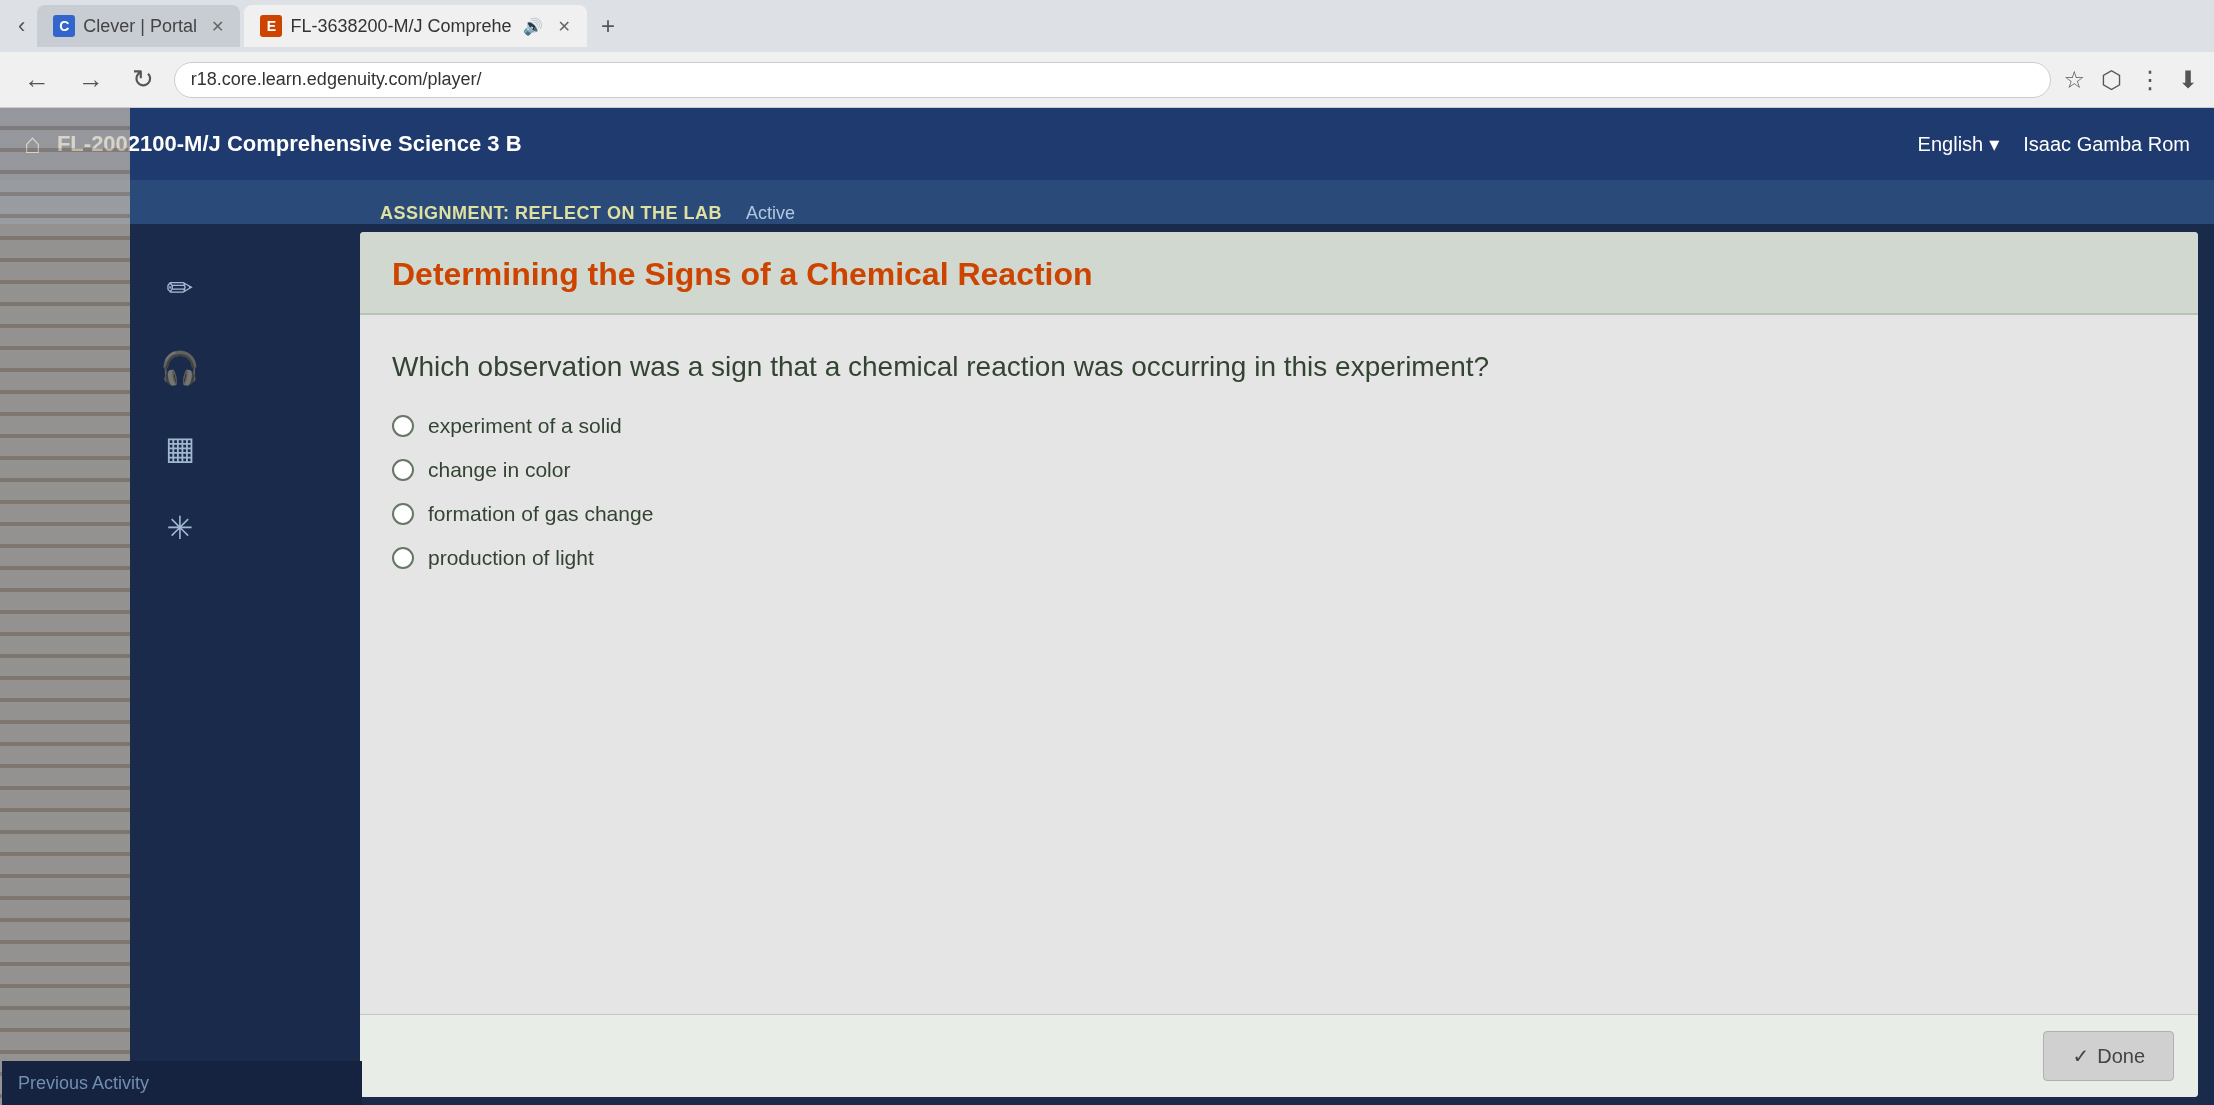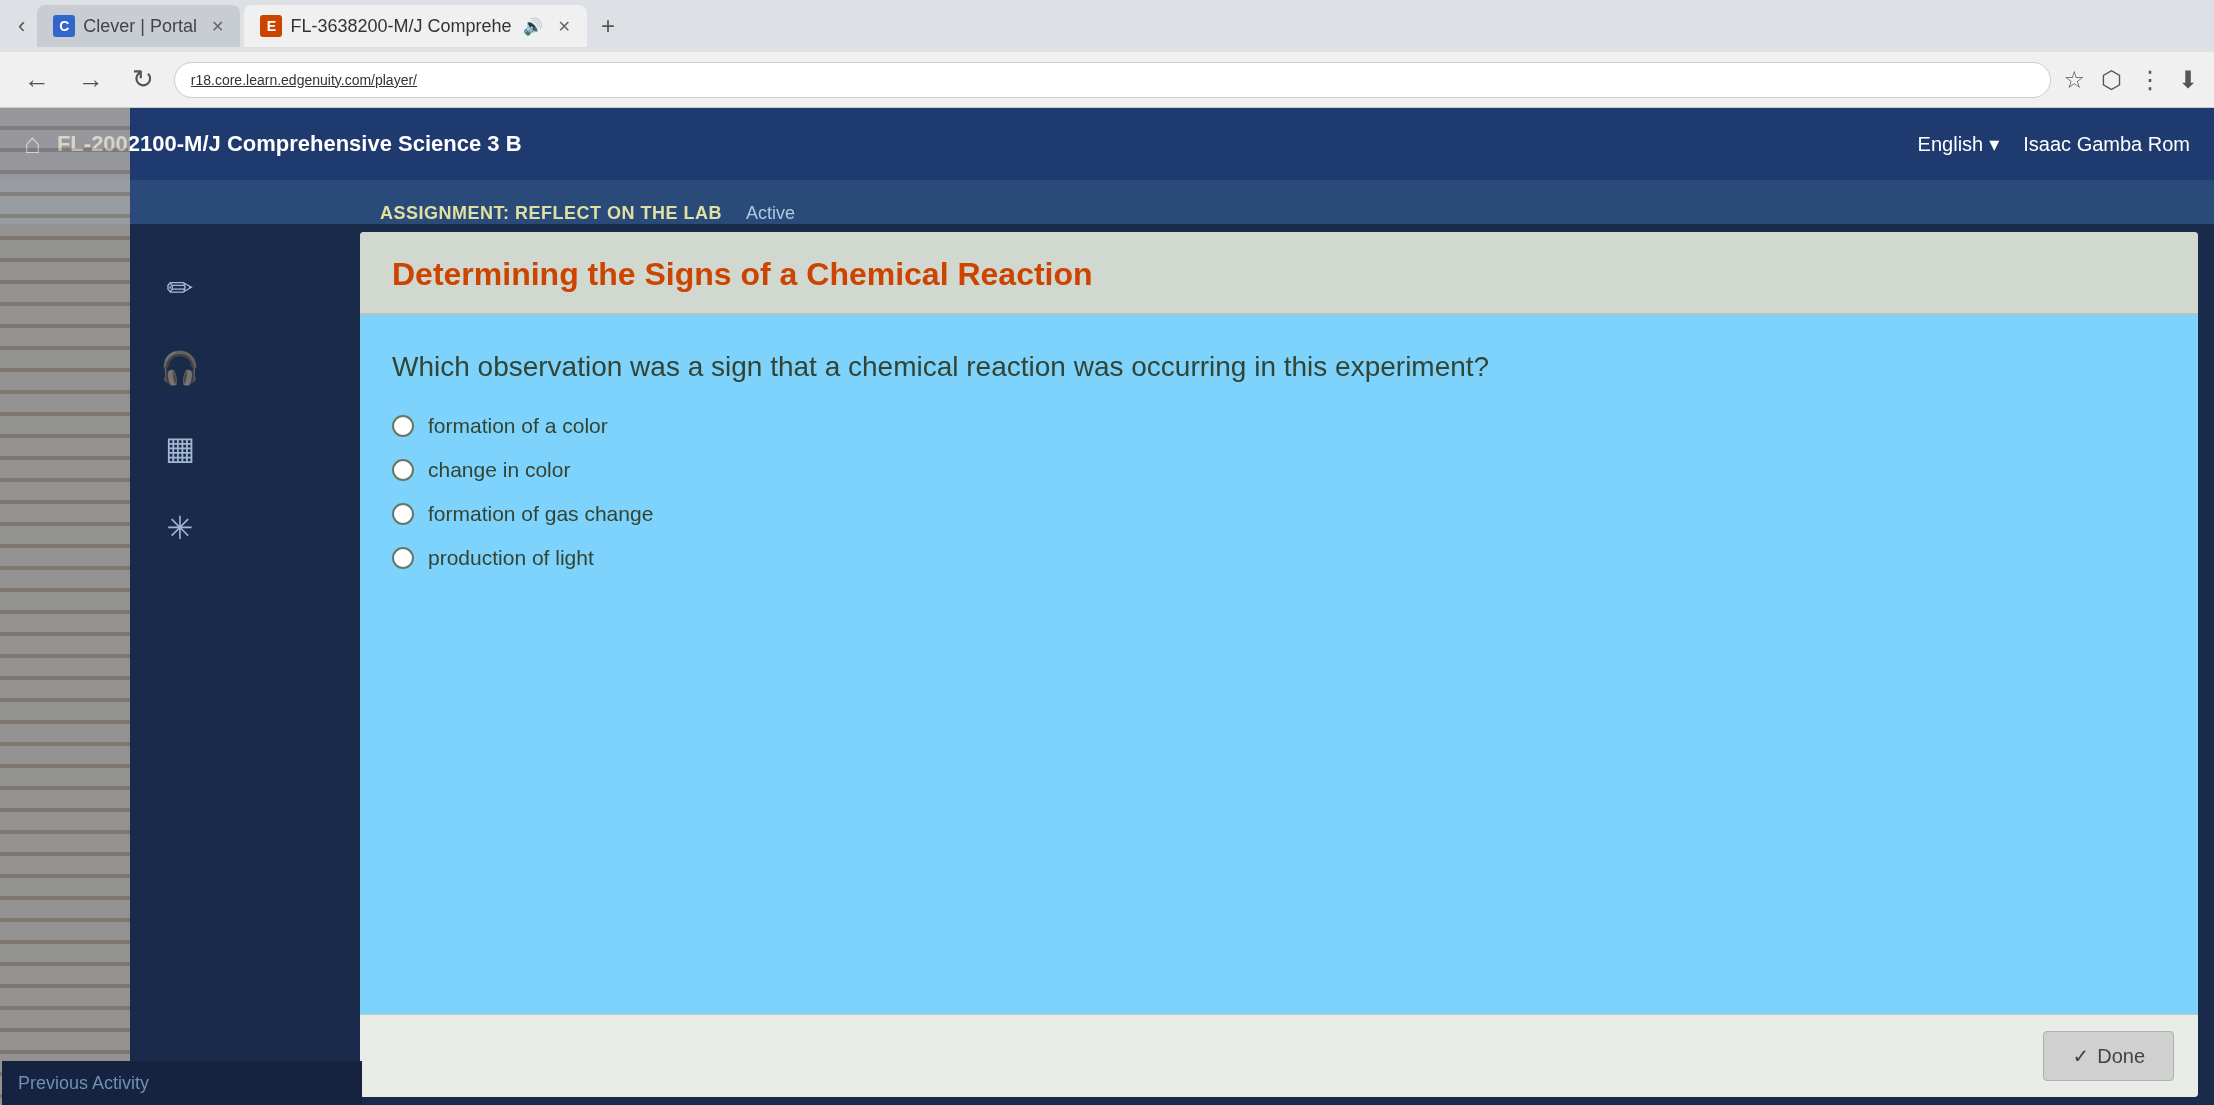--- a/index.html
+++ b/index.html
@@ -88,24 +88,23 @@
       cursor: pointer;
       padding: 4px 8px;
     }
 
     .address-input {
       flex: 1;
       height: 36px;
       border: 1px solid #ccc;
       border-radius: 20px;
       padding: 0 16px;
-      font-size: 14px;
+      font-size: 18px;
       background: white;
       color: #333;
-      text-decoration: underline;
     }
 
     .toolbar-icons {
       display: flex;
       gap: 16px;
       align-items: center;
     }
 
     .toolbar-icon {
       font-size: 24px;
@@ -204,21 +203,21 @@
       width: 48px;
       height: 48px;
       display: flex;
       align-items: center;
       justify-content: center;
     }
 
     
     .content-area {
       flex: 1;
-      background: #7dd3fc;
+      background: #e5e5e5;
       border-radius: 4px;
       margin: 8px 16px 8px 0;
       display: flex;
       flex-direction: column;
       overflow: hidden;
     }
 
     .content-header {
       background: #d0d8d0;
       padding: 24px 32px 20px;
@@ -415,21 +414,21 @@
 
     <div class="content-header">
       <div class="question-title">Determining the Signs of a Chemical Reaction</div>
     </div>
 
     <div class="question-body">
       <div class="question-text">Which observation was a sign that a chemical reaction was occurring in this experiment?</div>
 
       <div class="radio-option">
         <div class="radio-circle"></div>
-        <span class="option-label">formation of a color</span>
+        <span class="option-label">experiment of a solid</span>
       </div>
 
       <div class="radio-option">
         <div class="radio-circle"></div>
         <span class="option-label">change in color</span>
       </div>
 
       <div class="radio-option">
         <div class="radio-circle"></div>
         <span class="option-label">formation of gas change</span>

